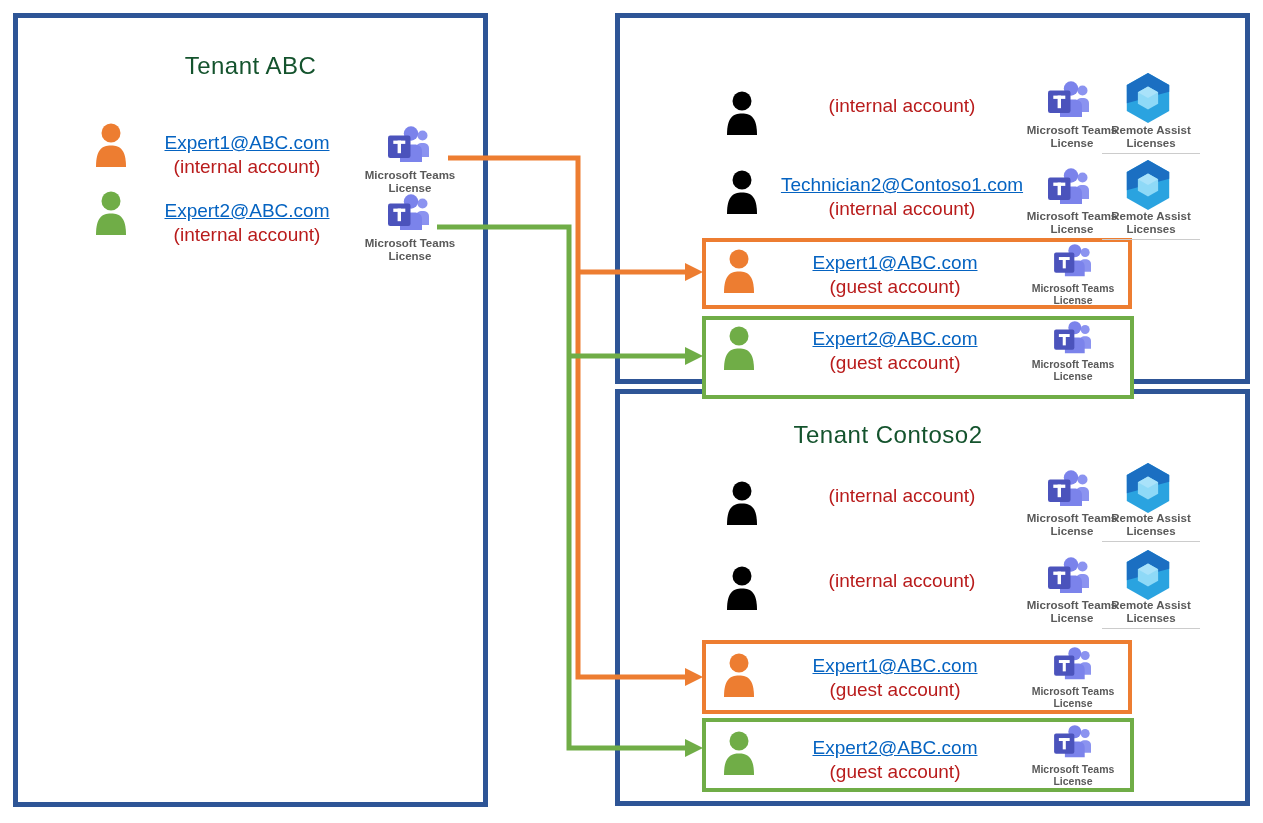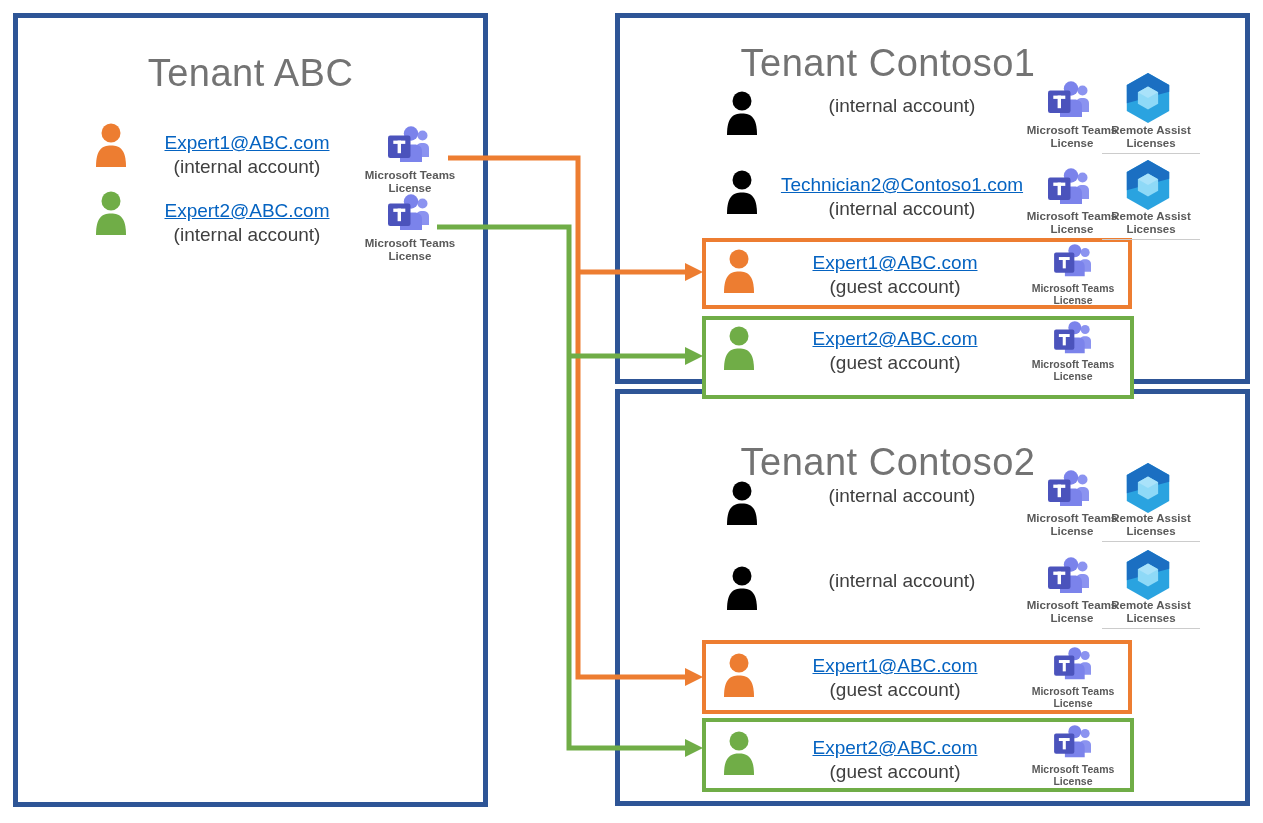--- a/index.html
+++ b/index.html
@@ -1,43 +1,42 @@
 <!DOCTYPE html>
 <html style="--border-blue: #2e5596; --orange: #ED7D31; --green: #70AD47; --link: #0563C1; --caption: #595959;"><head>
 <meta charset="utf-8">
 <style>
   html,body{margin:0;padding:0;background:#fff;font-family:"Liberation Sans",sans-serif;}
   .canvas{position:relative;width:1263px;height:823px;background:#fff;overflow:hidden;}
   .tenant-box{position:absolute;border:5px solid var(--border-blue);background:transparent;z-index:1;}
   .guest-box{position:absolute;border:4px solid;background:#fff;z-index:2;}
   .orange-border{border-color:var(--orange);}
   .green-border{border-color:var(--green);}
-  .tenant-title{position:absolute;text-align:center;font-size:38px;color:#737373;z-index:3;letter-spacing:0.5px;}
+  .tenant-title{position:absolute;text-align:center;font-size:24px;color:#14532d;z-index:3;letter-spacing:0.5px;}
   .user-text{position:absolute;text-align:center;z-index:4;line-height:23px;}
   .user-link{font-size:19px;color:var(--link);text-decoration:underline;cursor:pointer;}
-  .user-type{font-size:19px;color:#404040;}
+  .user-type{font-size:19px;color:#b91c1c;}
   .icon-slot{position:absolute;z-index:4;}
   .icon-slot svg{display:block;width:100%;height:100%;}
   .lic-caption{position:absolute;z-index:4;font-size:11.5px;line-height:13px;color:var(--caption);text-align:center;font-weight:bold;}
   .ra-caption{border-bottom:1px solid #cccccc;padding-bottom:3px;}
   .wires{position:absolute;left:0;top:0;z-index:5;pointer-events:none;}
   .wire{fill:none;stroke-width:5px;}
 </style>
 </head>
 <body>
 
 <div class="canvas">
 
   <div class="tenant-box" style="left:13px;top:13px;width:465px;height:784px;"></div>
   <div class="tenant-box" style="left:615px;top:13px;width:625px;height:361px;"></div>
   <div class="tenant-box" style="left:615px;top:389px;width:625px;height:407px;"></div>
 
   <div class="tenant-title" style="left:13px;top:52px;width:475px;">Tenant ABC</div>
-  <div class="tenant-title" style="left:615px;top:42px;width:546px;">Tenant Contoso1</div>
-  <div class="tenant-title" style="left:615px;top:421px;width:546px;margin-top:20px;">Tenant Contoso2</div>
+  <div class="tenant-title" style="left:615px;top:421px;width:546px;">Tenant Contoso2</div>
 
   <div class="icon-slot" style="left:94px;top:123px;width:34px;height:44px;">
       <svg viewBox="0 0 34 44" xmlns="http://www.w3.org/2000/svg">
         <circle cx="17" cy="10" r="9.5" fill="#ED7D31"></circle>
         <path d="M2 44 C2 27 7.5 22.5 17 22.5 C26.5 22.5 32 27 32 44 Z" fill="#ED7D31"></path>
       </svg>
     </div>
   <div class="user-text" style="left:132px;top:131px;width:230px;">
     <a href="#" class="user-link">Expert1@ABC.com</a>
     <div class="user-type">(internal account)</div>

